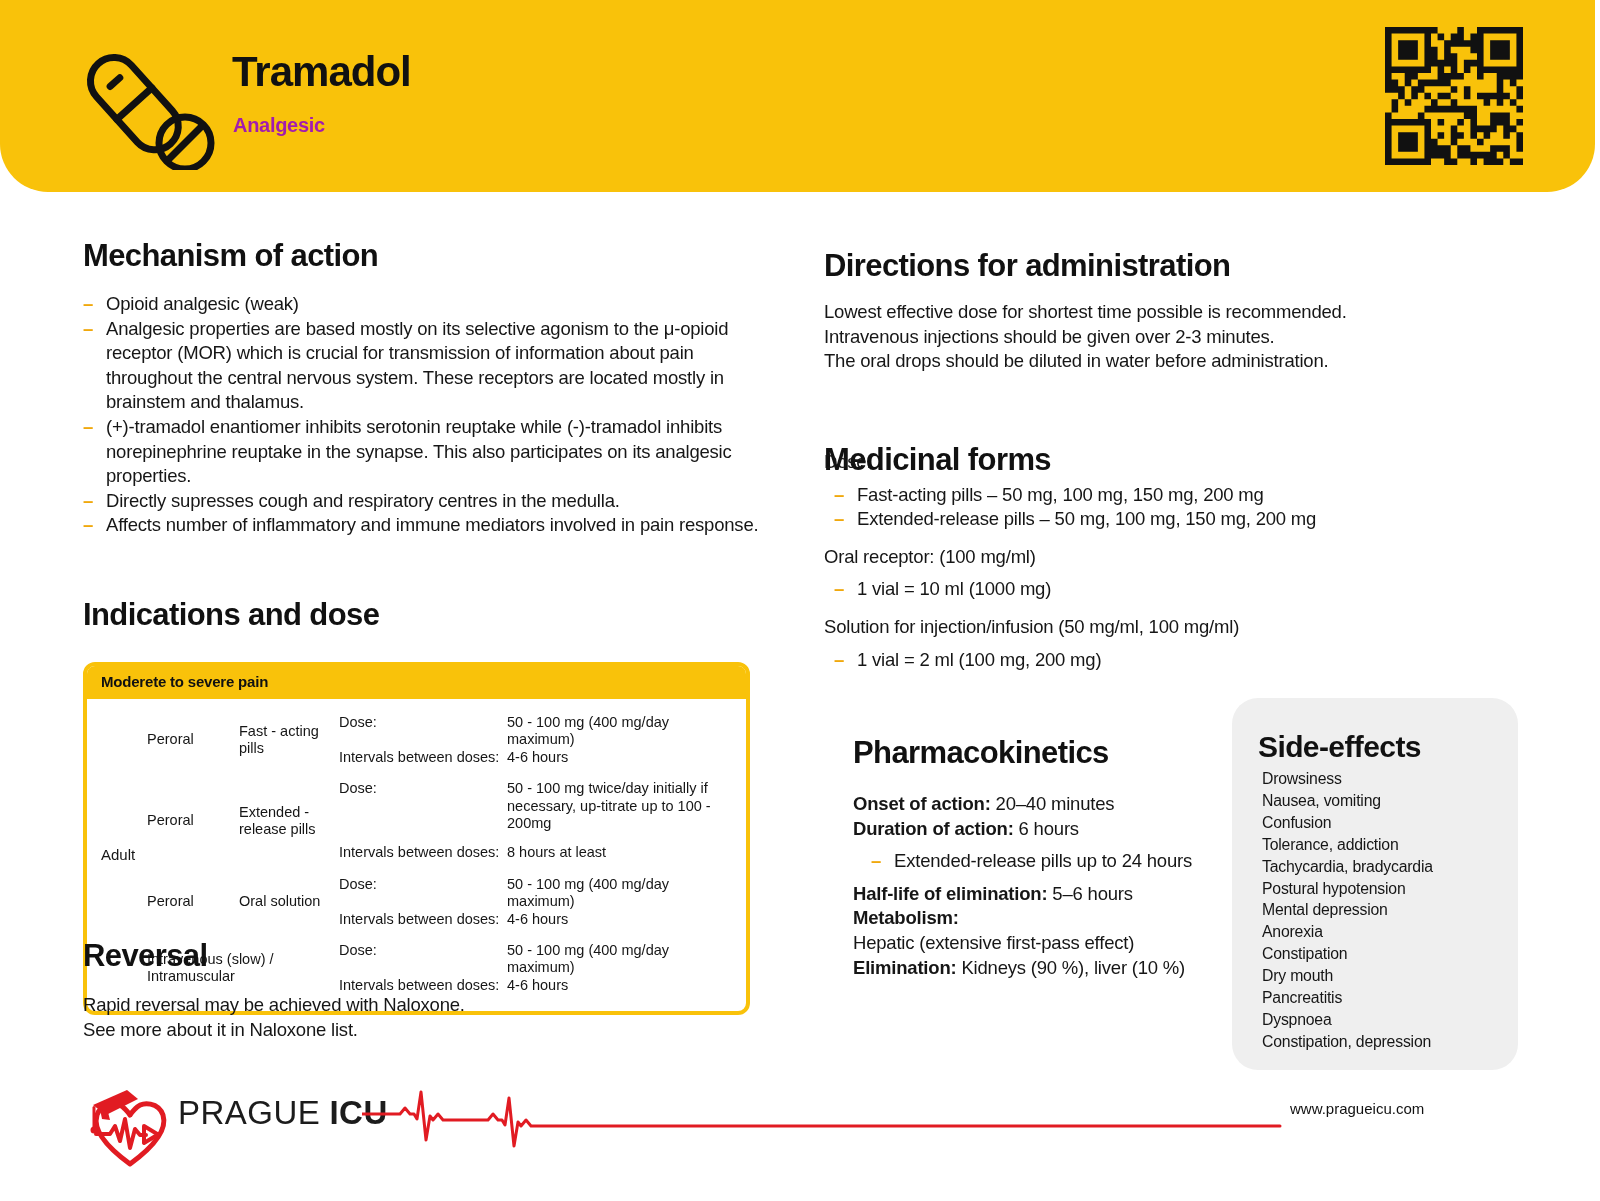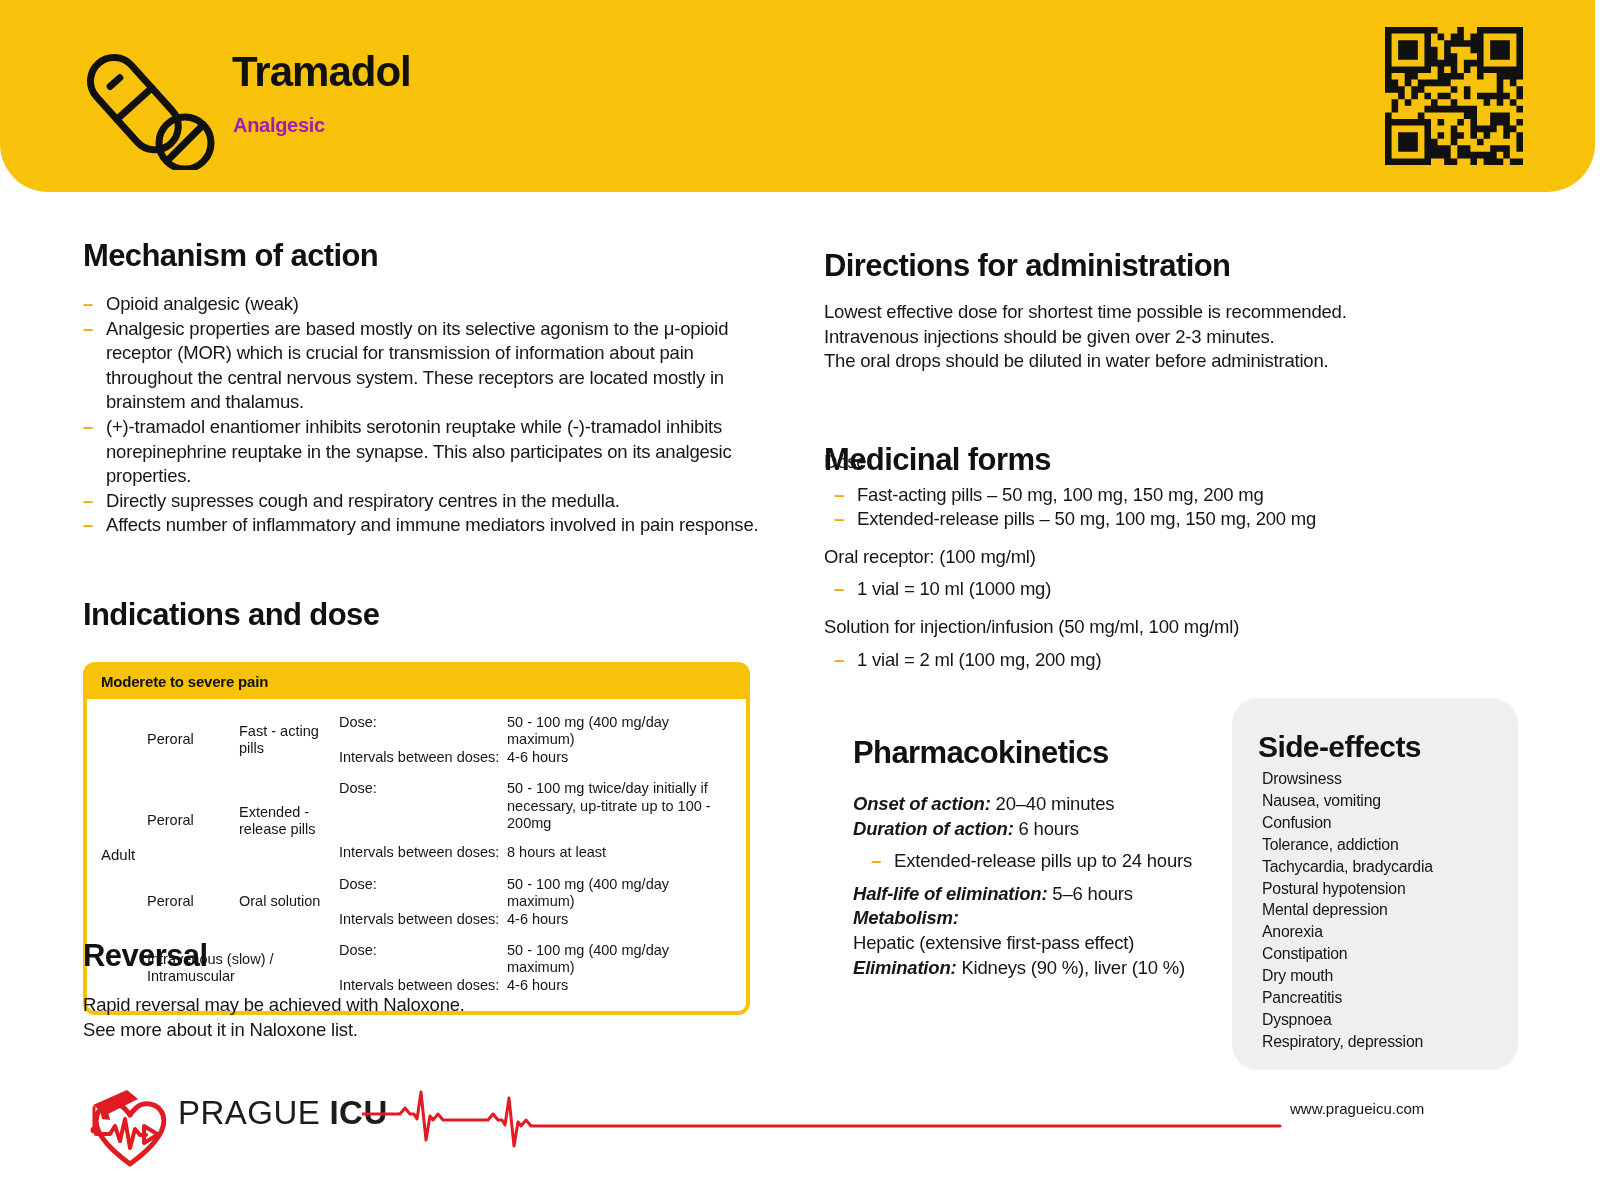--- a/index.html
+++ b/index.html
@@ -34,21 +34,21 @@
   .dose-rows{display:flex;flex-direction:column;}
   .dose-row{display:grid;grid-template-columns:92px 100px 1fr;align-items:center;padding:7px 0;font-size:14.5px;line-height:1.2;}
   .dose-row .route{padding-right:6px;}
   .dose-row .form{padding-right:6px;}
   .dose-row.row-wide .route{grid-column:1 / span 2;}
   .pair{display:grid;grid-template-columns:168px 1fr;align-items:start;}
   .pair.gap-above{margin-top:12px;}
   .pair .val{padding-right:4px;}
   
   .pk-line{display:block;}
-  .pk-label{font-weight:700;font-style:italic;}
+  .pk-label{font-weight:700;}
   .pk-bullet{display:flex;margin:8px 0 8px 18px;}
   
   .form-group{margin-bottom:13px;}
   .form-bullets{margin-top:8px;}
   .form-bullets .b-item{padding-left:10px;}
   
   .side-box{
     position:absolute;left:1232px;top:698px;width:286px;height:372px;
     background:#EFEFEF;border-radius:26px;
   }
@@ -251,21 +251,21 @@
       <div>Confusion</div>
       <div>Tolerance, addiction</div>
       <div>Tachycardia, bradycardia</div>
       <div>Postural hypotension</div>
       <div>Mental depression</div>
       <div>Anorexia</div>
       <div>Constipation</div>
       <div>Dry mouth</div>
       <div>Pancreatitis</div>
       <div>Dyspnoea</div>
-      <div>Respiratory, depression</div>
+      <div>Constipation, depression</div>
     </div>
   </div>
 
   <svg class="logo" width="100" height="92" viewBox="0 0 100 92">
     <g stroke="#E11B22" fill="none" stroke-width="5" stroke-linejoin="round" stroke-linecap="round">
       <path d="M50 82 C24 63 13 46 17 33 C21 21 37 18 45 27 C47 29 49 31.5 50 33 C51 31.5 53 29 55 27 C63 18 79 21 83 33 C87 46 76 63 50 82 Z"></path>
       <polyline points="16,52 30,52 35,44 40,59 45,37 50,66 55,47 60,53 66,53" stroke-width="4"></polyline>
       <polygon points="64,44 78,52.5 64,61" stroke-width="4"></polygon>
     </g>
     <g fill="#E11B22" stroke="none">

